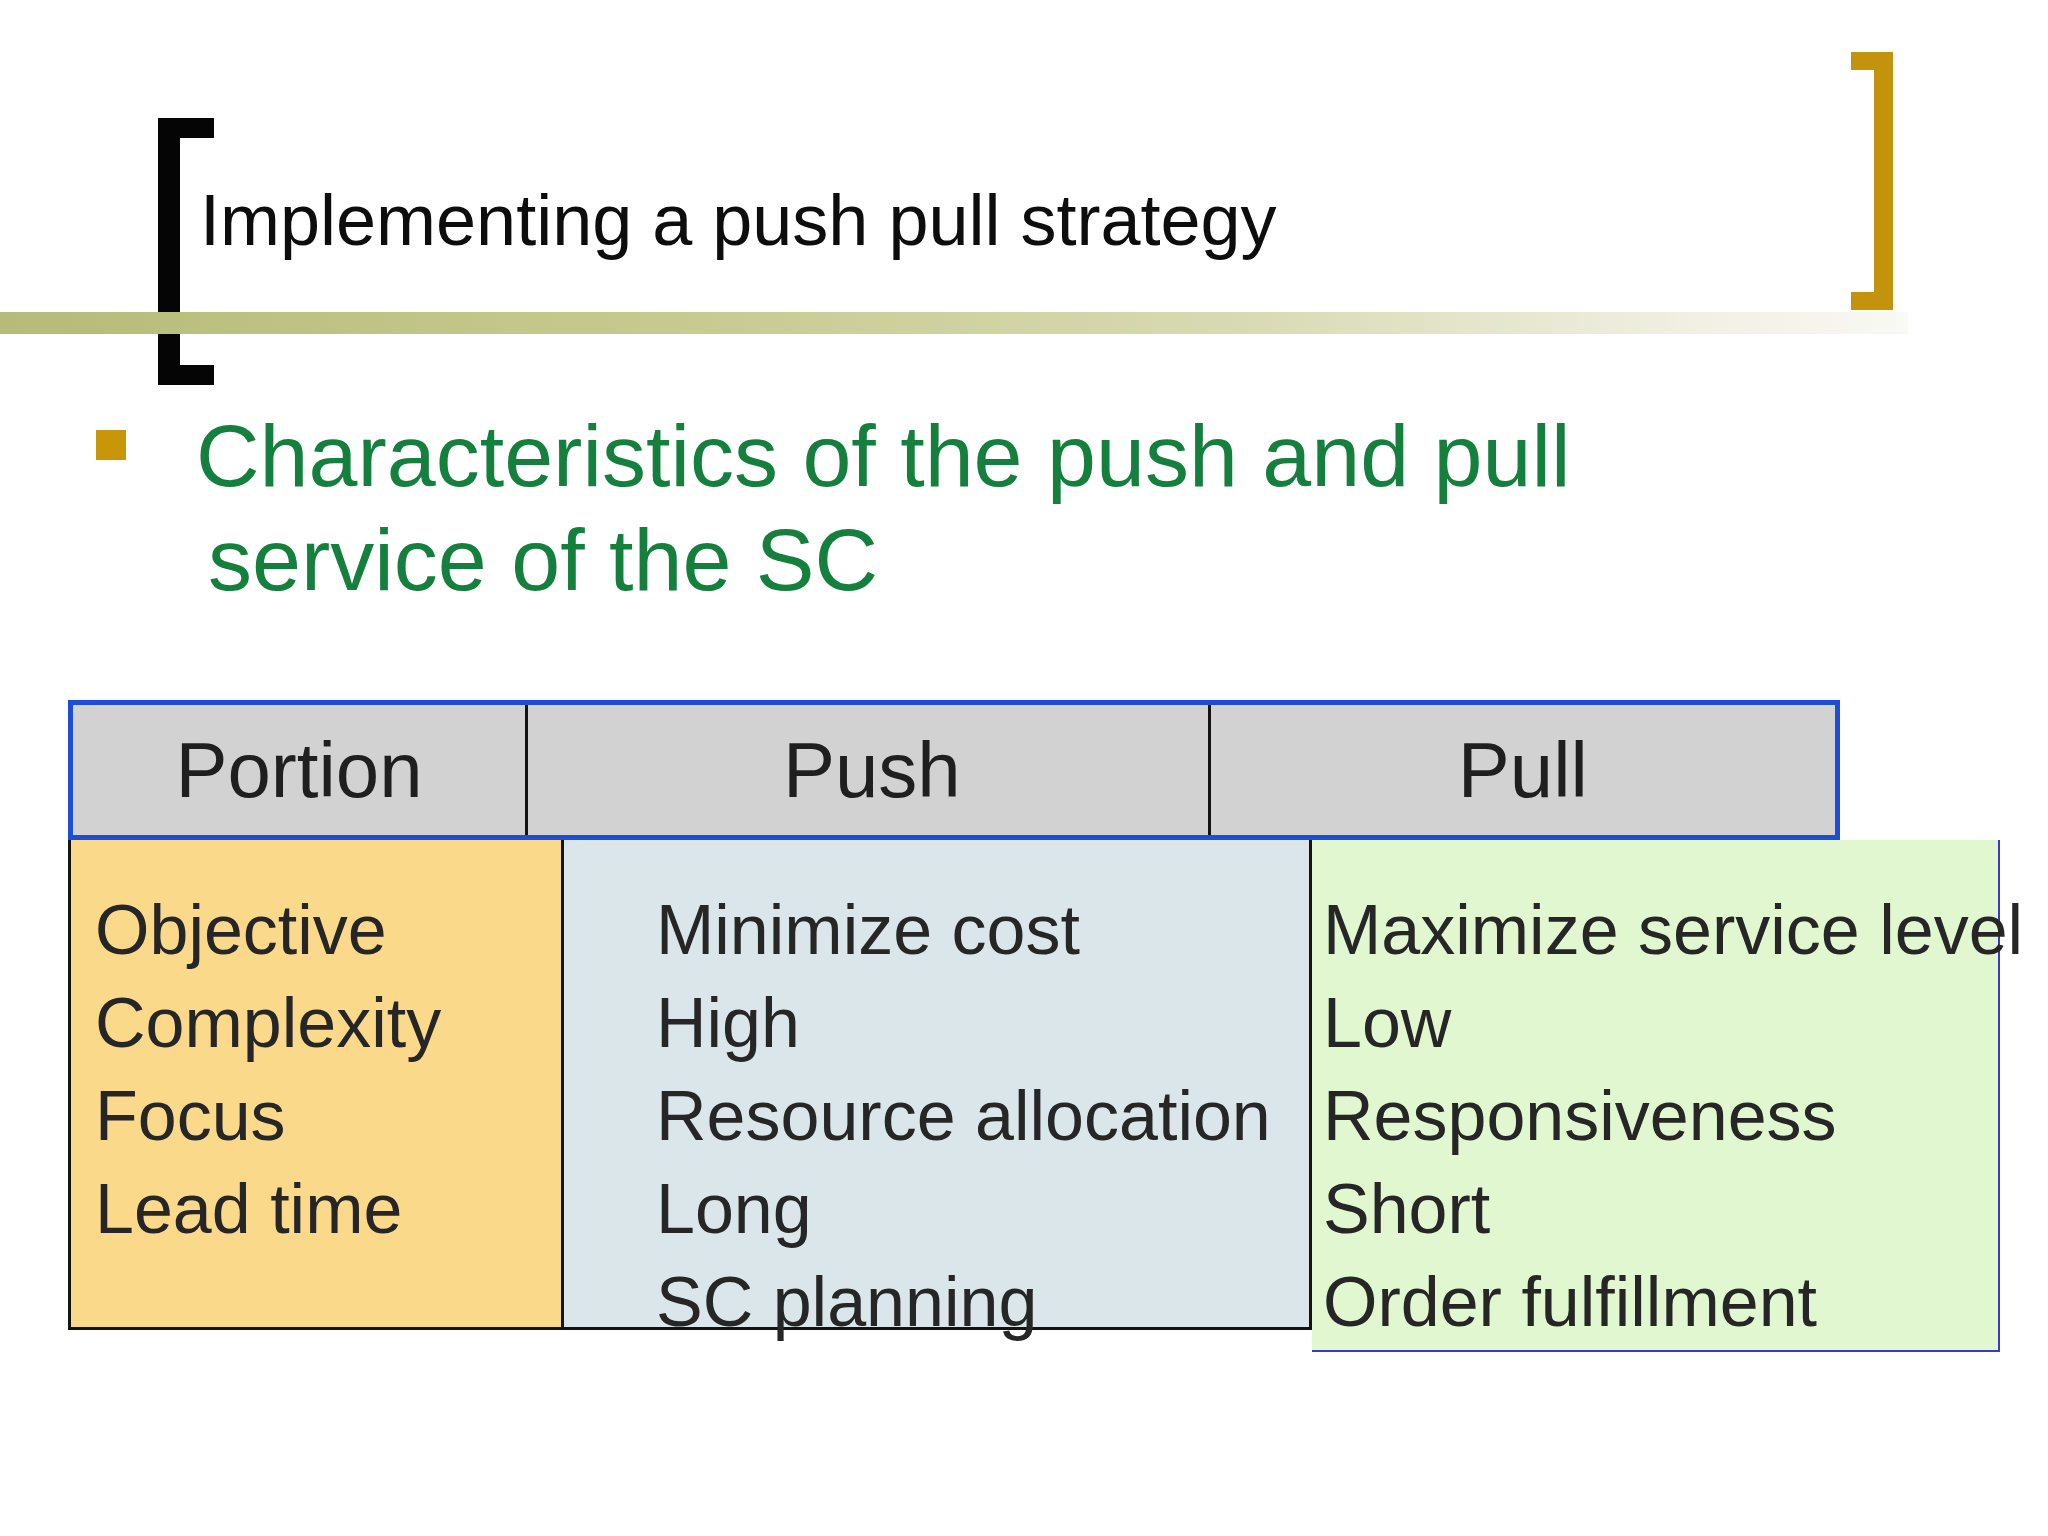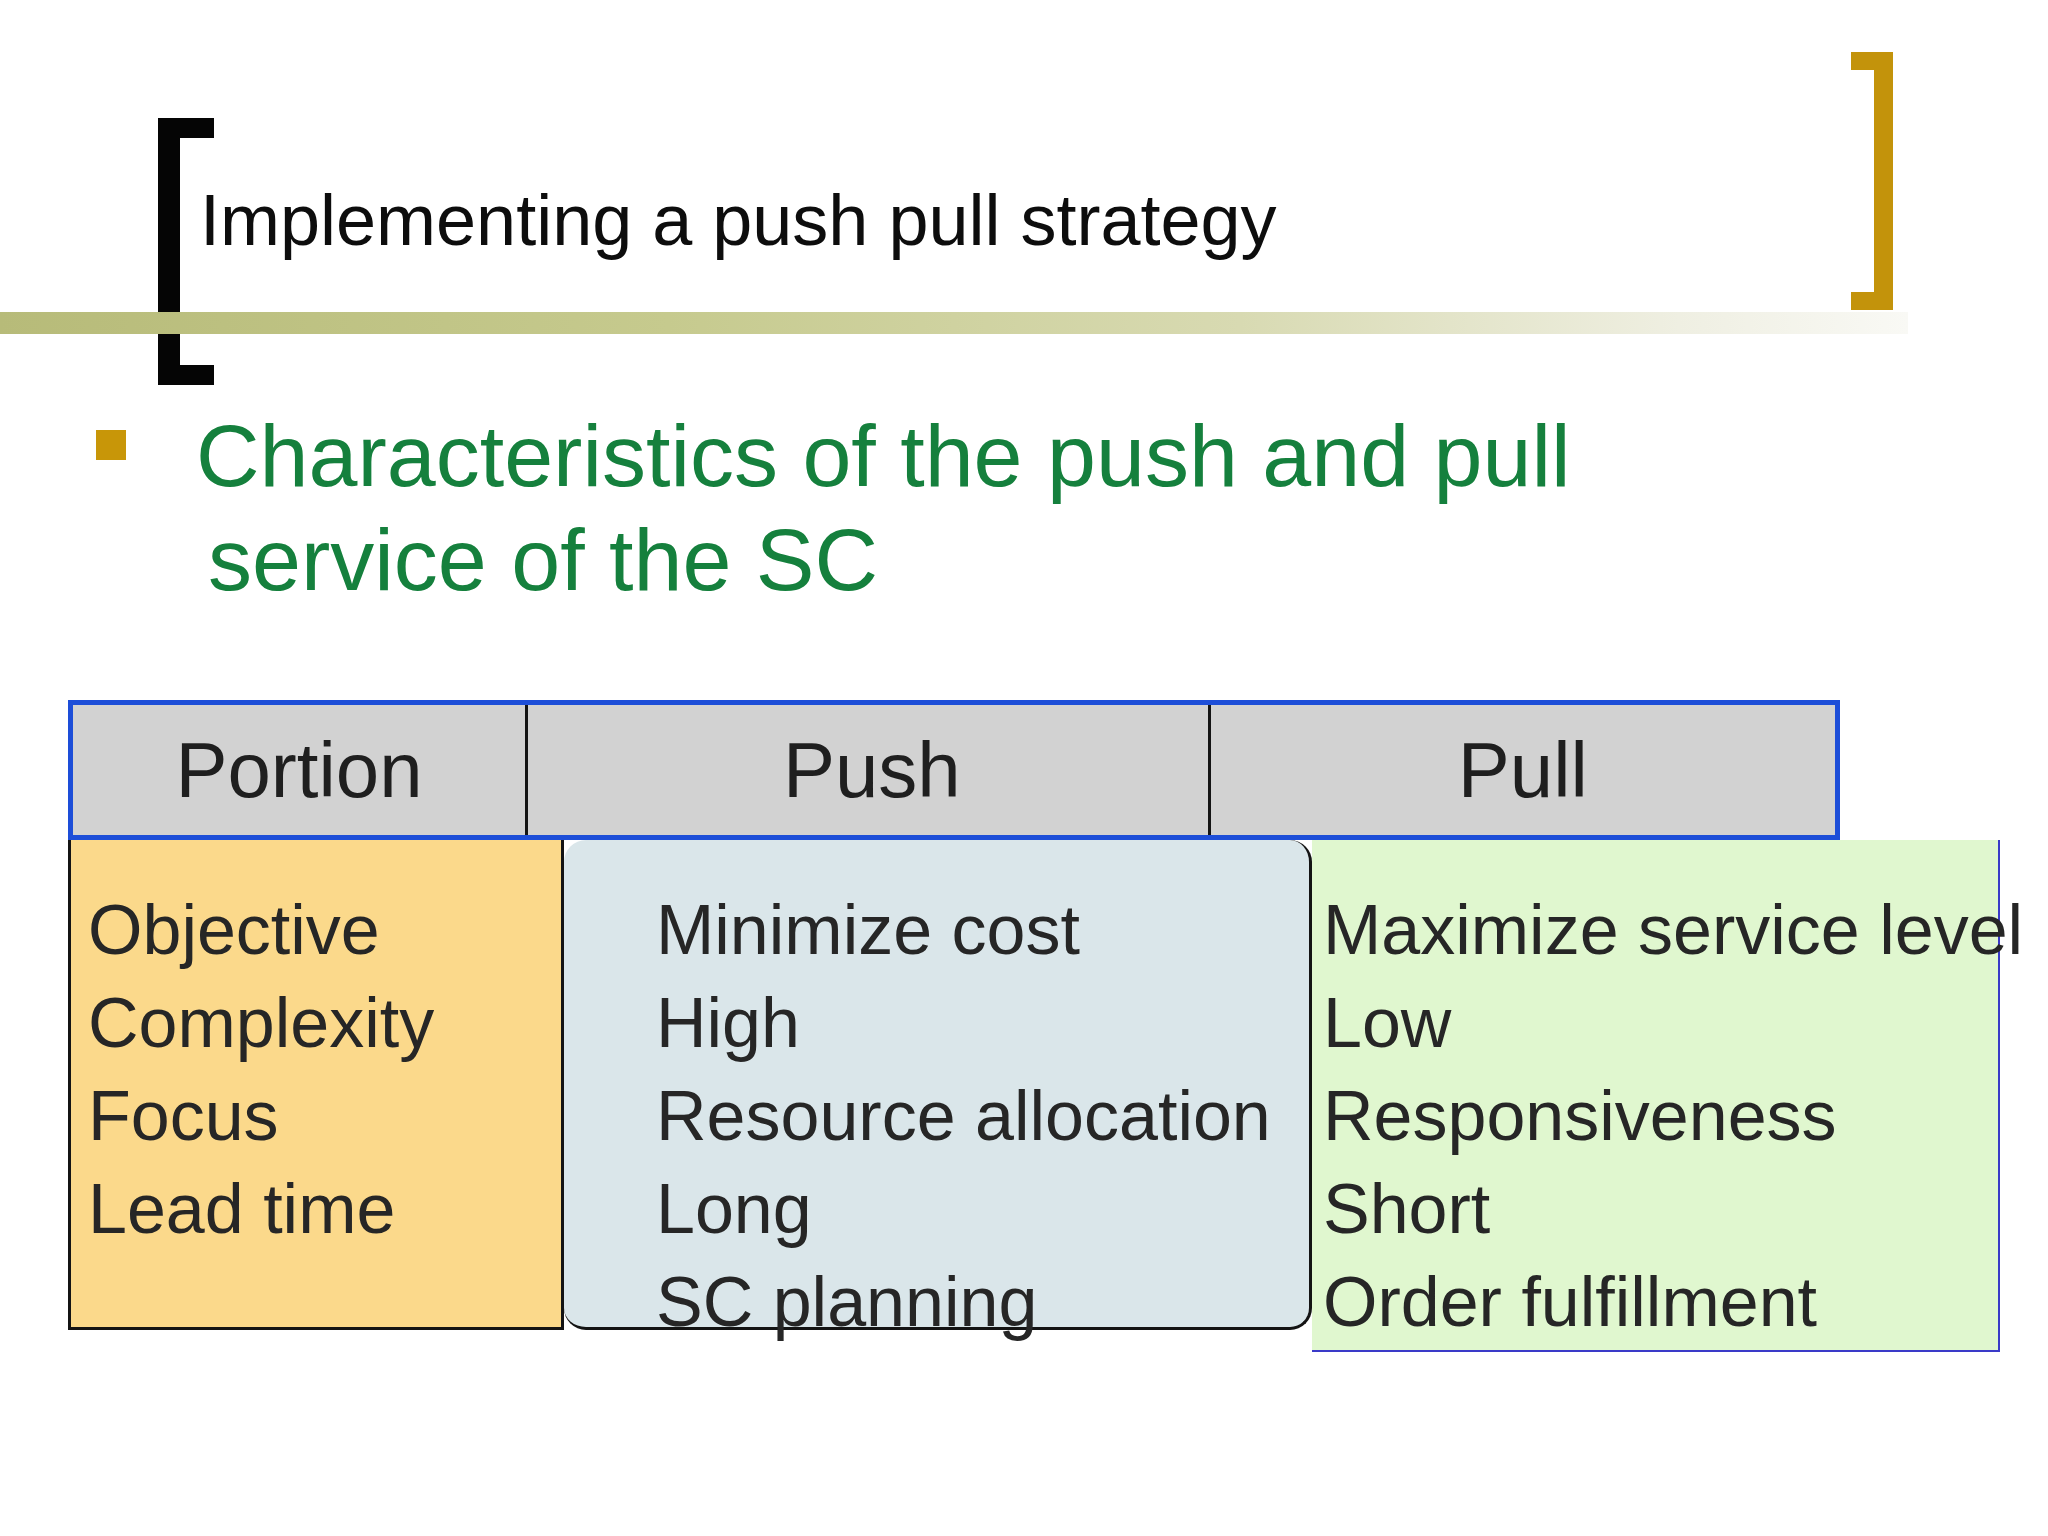--- a/index.html
+++ b/index.html
@@ -52,27 +52,26 @@
   .th-pull{width:688px;border-left:3px solid #141414;}
   .tbody{display:flex;align-items:flex-start;width:1932px;}
   .col{
     box-sizing:border-box;font-size:70px;line-height:93px;color:#262626;
     padding-top:44px;white-space:nowrap;
   }
   .col div{height:93px;}
   .col-portion{
     width:496px;height:490px;background:#fbd98b;
     border-left:3px solid #141414;border-bottom:3px solid #141414;border-right:3px solid #141414;
-    padding-left:17px;
+    padding-left:24px;
   }
   .col-push{
     width:748px;height:490px;background:#dae6ea;
     border-bottom:3px solid #141414;border-right:3px solid #141414;
     padding-left:92px;
-    border-radius:22px;
   }
   .col-pull{
     width:688px;height:512px;background:#e0f7cf;
     border-right:2px solid #3a3ac8;border-bottom:2px solid #3a3ac8;
     padding-left:11px;
   }
 </style>
 </head>
 <body>
 

